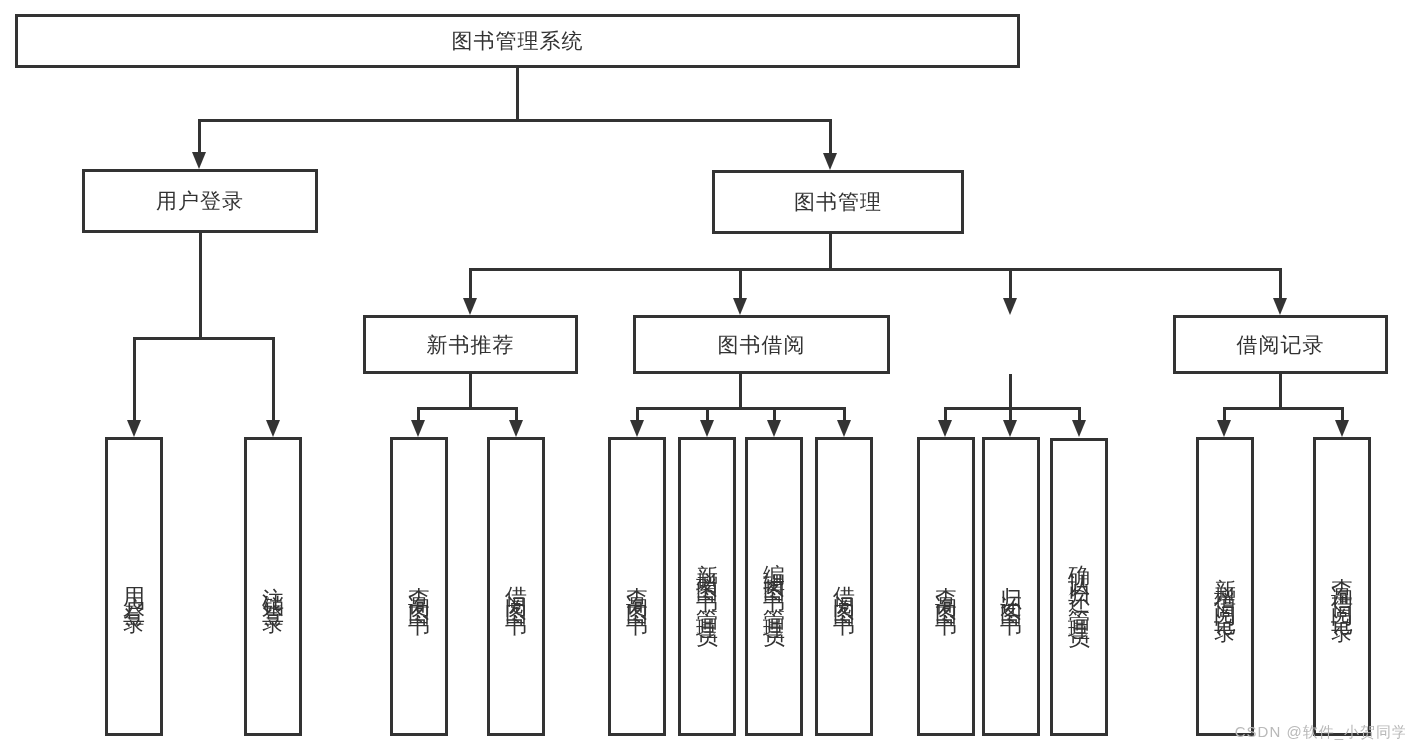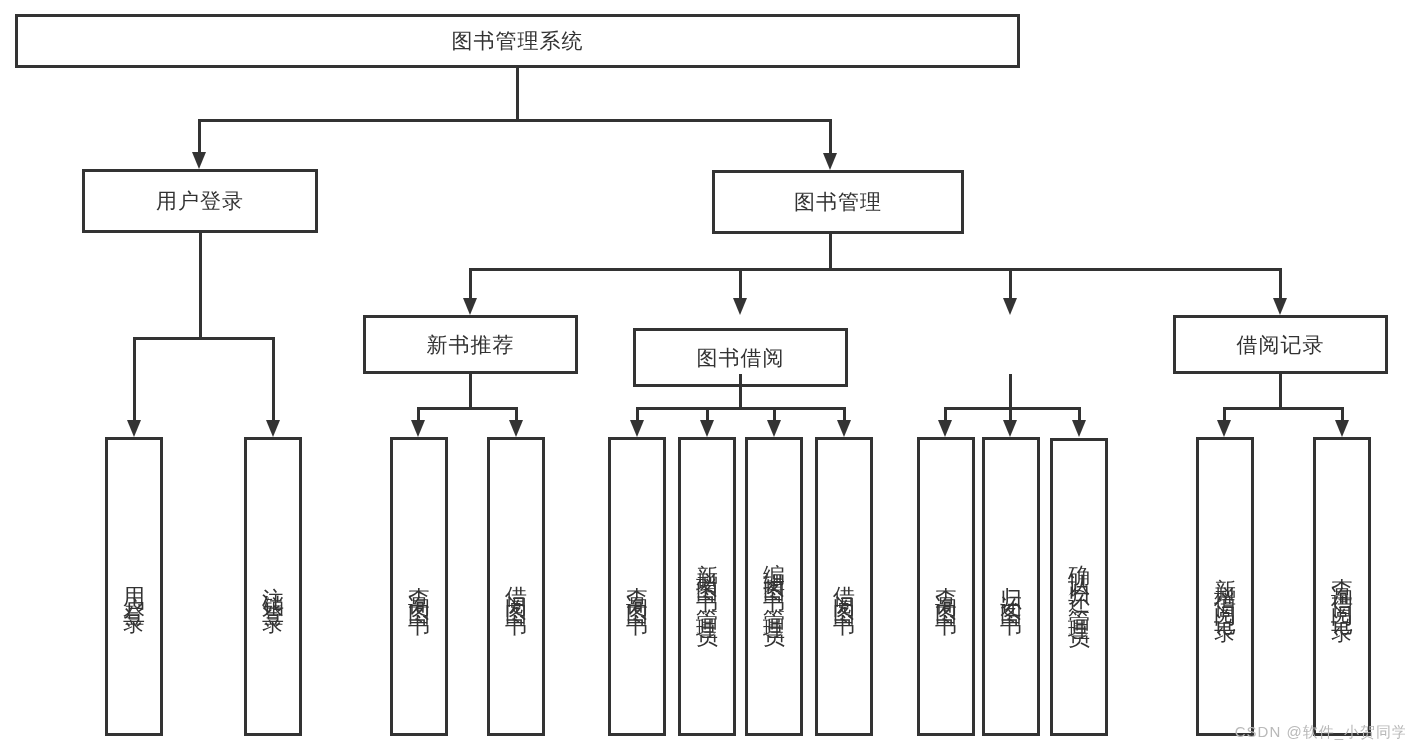--- a/index.html
+++ b/index.html
@@ -99,21 +99,21 @@
   <div class="vline" style="left:739px;top:268px;height:31px;"></div>
   <div class="arrow" style="left:733px;top:298px;"></div>
   <div class="vline" style="left:1009px;top:268px;height:31px;"></div>
   <div class="arrow" style="left:1003px;top:298px;"></div>
   <div class="vline" style="left:1279px;top:268px;height:31px;"></div>
   <div class="arrow" style="left:1273px;top:298px;"></div>
 
   <div class="box" style="left:363px;top:315px;width:215px;height:59px;">
     <span>新书推荐</span>
   </div>
-  <div class="box" style="left:633px;top:315px;width:215px;height:59px;margin-top:13px;">
+  <div class="box" style="left:633px;top:315px;width:257px;height:59px;">
     <span>图书借阅</span>
   </div>
   <div class="box" style="left:1173px;top:315px;width:215px;height:59px;">
     <span>借阅记录</span>
   </div>
 
   <div class="vline" style="left:469px;top:374px;height:36px;"></div>
   <div class="hline" style="left:417px;top:407px;width:101px;"></div>
   <div class="vline" style="left:417px;top:407px;height:14px;"></div>
   <div class="arrow" style="left:411px;top:420px;"></div>

